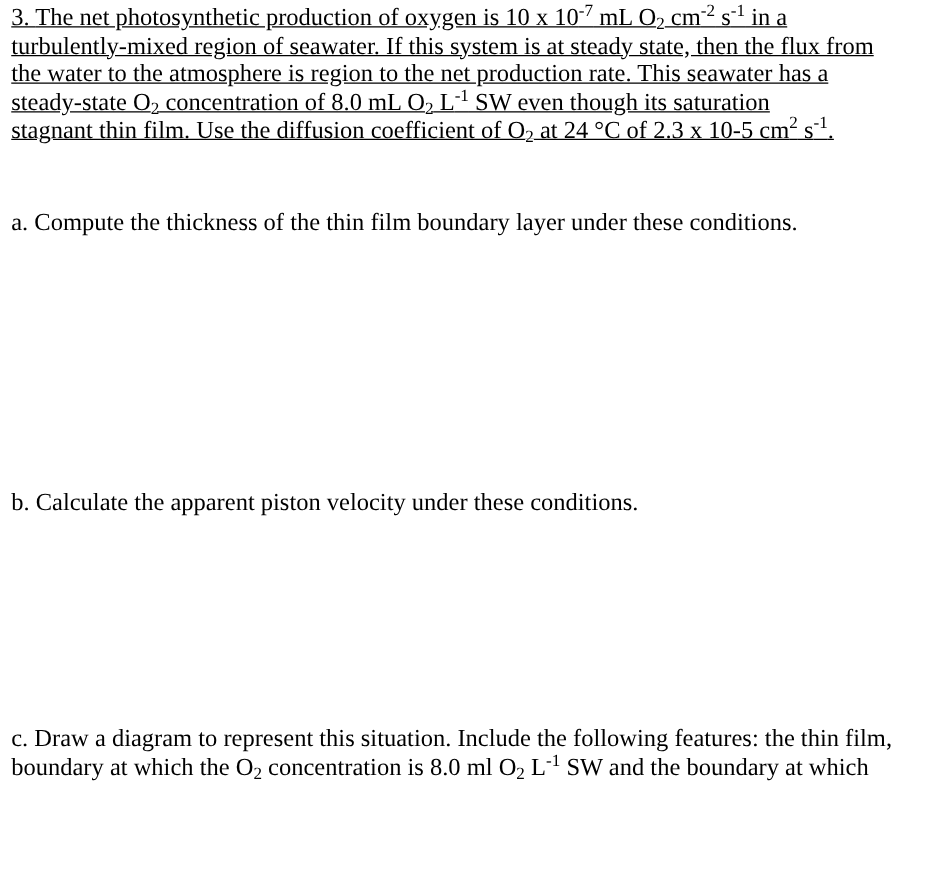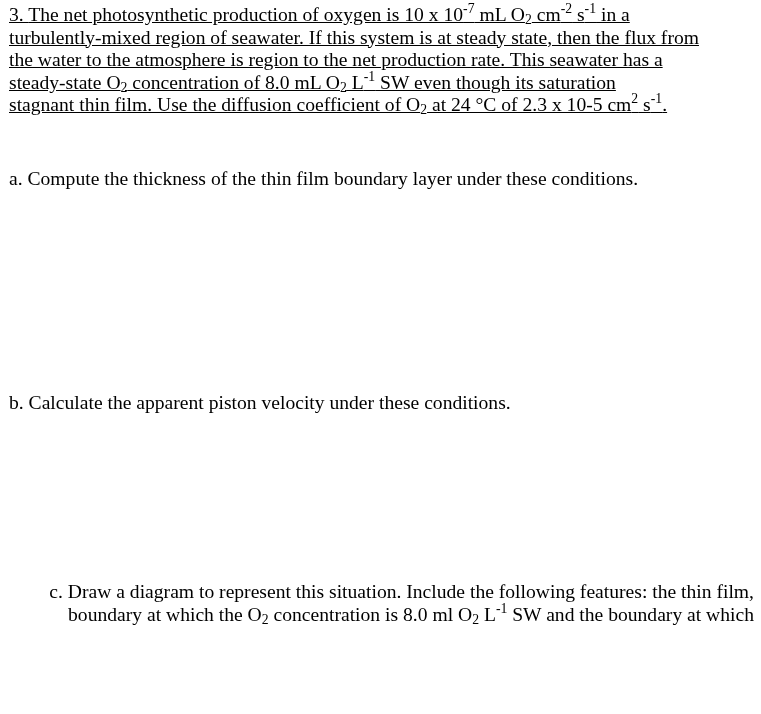--- a/index.html
+++ b/index.html
@@ -27,16 +27,16 @@
   </div>
 
 <div class="para" style="top:168px;">
     <span class="line">a. Compute the thickness of the thin film boundary layer under these conditions.</span>
   </div>
 
 <div class="para" style="top:374px;margin-top:18px;">
     <span class="line">b. Calculate the apparent piston velocity under these conditions.</span>
   </div>
 
-<div class="para" style="top:581px;text-align:right;">
+<div class="para" style="top:581px;">
     <span class="line">c. Draw a diagram to represent this situation. Include the following features: the thin film,</span>
     <span class="line">boundary at which the O<sub>2</sub> concentration is 8.0 ml O<sub>2</sub> L<sup>-1</sup> SW and the boundary at which</span>
   </div>
 
 </body></html>

